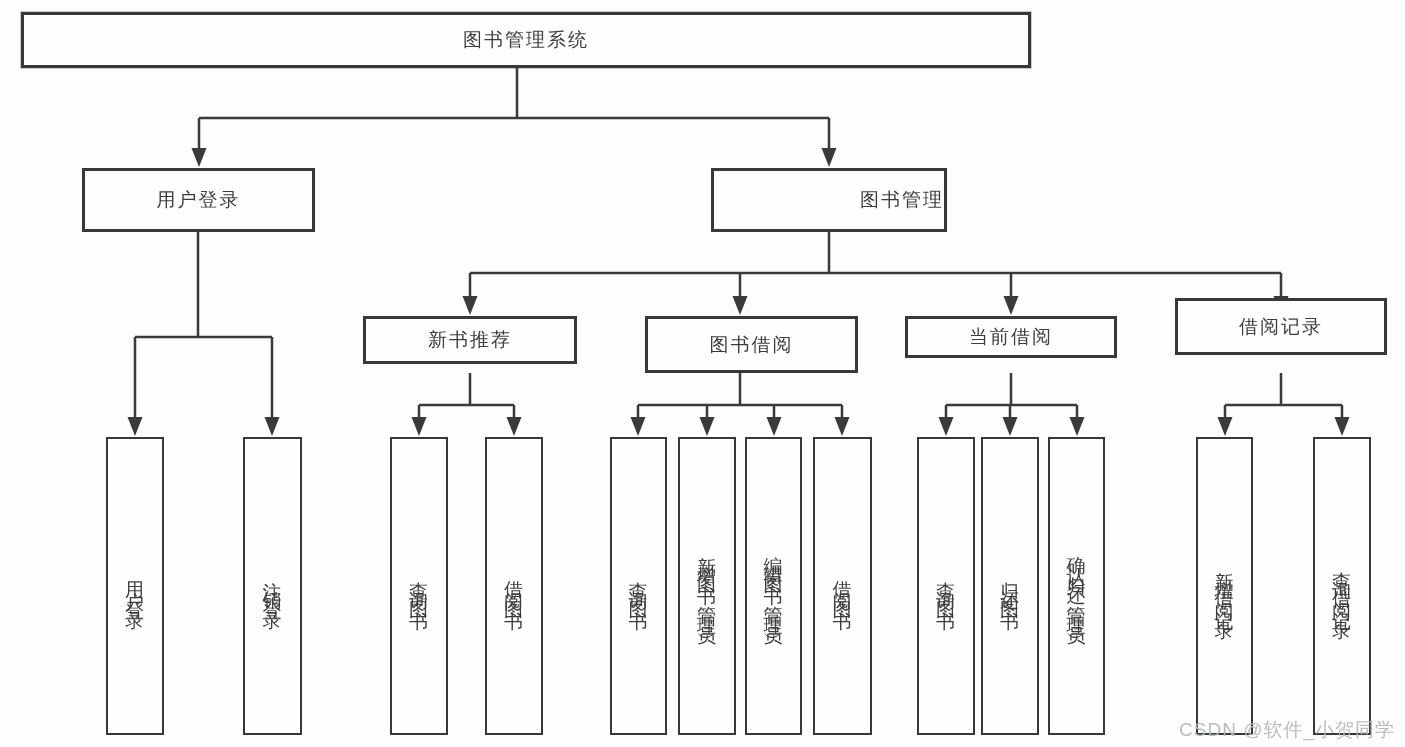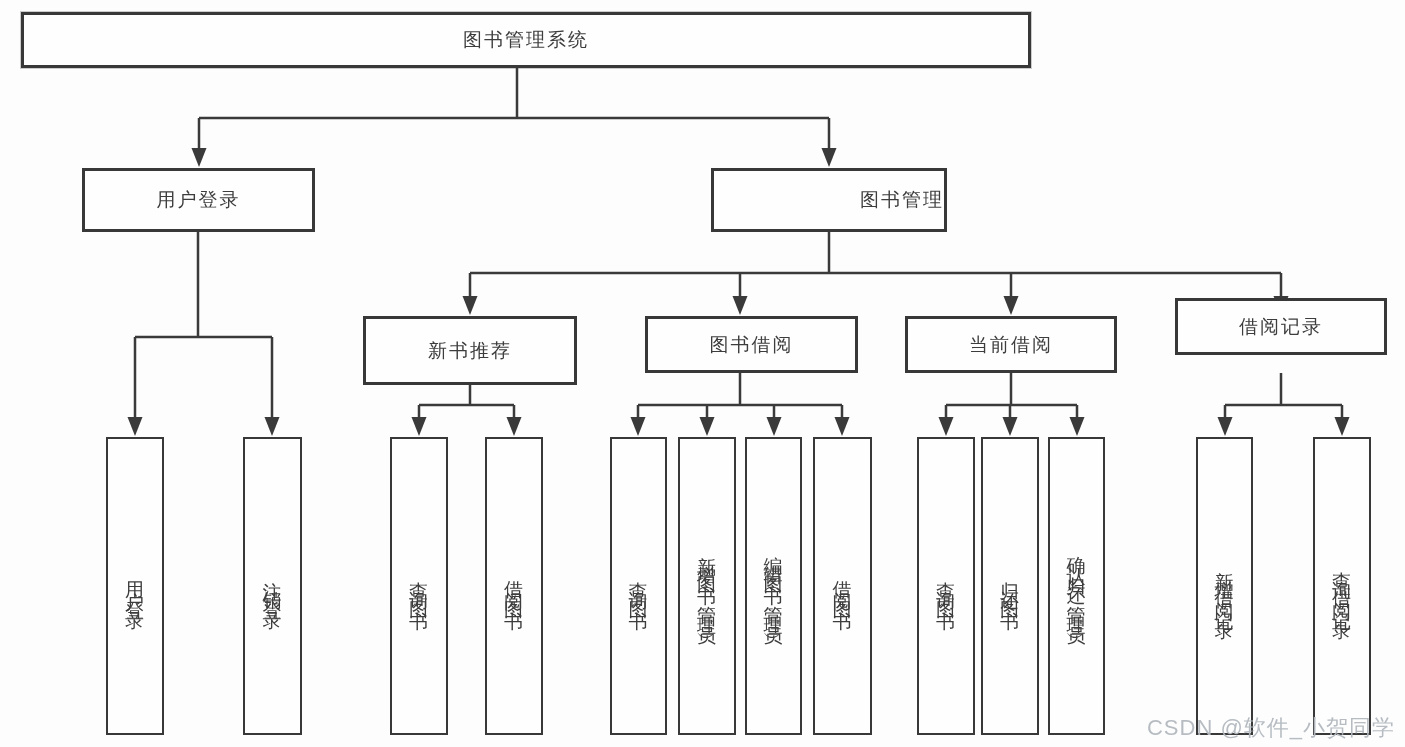--- a/index.html
+++ b/index.html
@@ -50,21 +50,21 @@
     text-orientation: mixed;
     letter-spacing: 10px;
     font-size: 19px;
     line-height: 1;
     white-space: normal;
   }
   #watermark {
     position: absolute;
     right: 10px;
     bottom: 4px;
-    font-size: 22px;
+    font-size: 19px;
     color: rgba(178,184,191,0.95);
     letter-spacing: 1px;
     z-index: 3;
   }
 </style>
 </head>
 <body>
 
 <div id="stage">
   <svg id="wires" xmlns="http://www.w3.org/2000/svg">
@@ -98,27 +98,27 @@
   <div id="watermark">CSDN @软件_小贺同学</div>
 <div class="node horiz lvl1" style="left: 12px; top: 12px; width: 1010px; height: 56px; margin-left: 9px;">
     <span class="label">图书管理系统</span>
   </div>
     <div class="node horiz lvl2" style="left: 82px; top: 168px; width: 233px; height: 64px;">
     <span class="label">用户登录</span>
   </div>
     <div class="node horiz lvl2" style="left: 711px; top: 168px; width: 236px; height: 64px; justify-content: flex-end;">
     <span class="label">图书管理</span>
   </div>
-    <div class="node horiz lvl3" style="left: 363px; top: 316px; width: 214px; height: 69px;">
+    <div class="node horiz lvl3" style="left: 363px; top: 316px; width: 214px; height: 48px;">
     <span class="label">新书推荐</span>
   </div>
     <div class="node horiz lvl3" style="left: 633px; top: 316px; width: 213px; height: 57px; margin-left: 12px;">
     <span class="label">图书借阅</span>
   </div>
-    <div class="node horiz lvl3" style="left: 905px; top: 316px; width: 212px; height: 57px;">
+    <div class="node horiz lvl3" style="left: 905px; top: 316px; width: 212px; height: 42px;">
     <span class="label">当前借阅</span>
   </div>
     <div class="node horiz lvl3" style="left: 1175px; top: 298px; width: 212px; height: 57px;">
     <span class="label">借阅记录</span>
   </div>
     <div class="node vert" style="left: 106px; top: 437px; width: 58px; height: 298px;">
     <span class="label">用户登录</span>
   </div>
     <div class="node vert" style="left: 243px; top: 437px; width: 59px; height: 298px;">
     <span class="label">注销登录</span>

